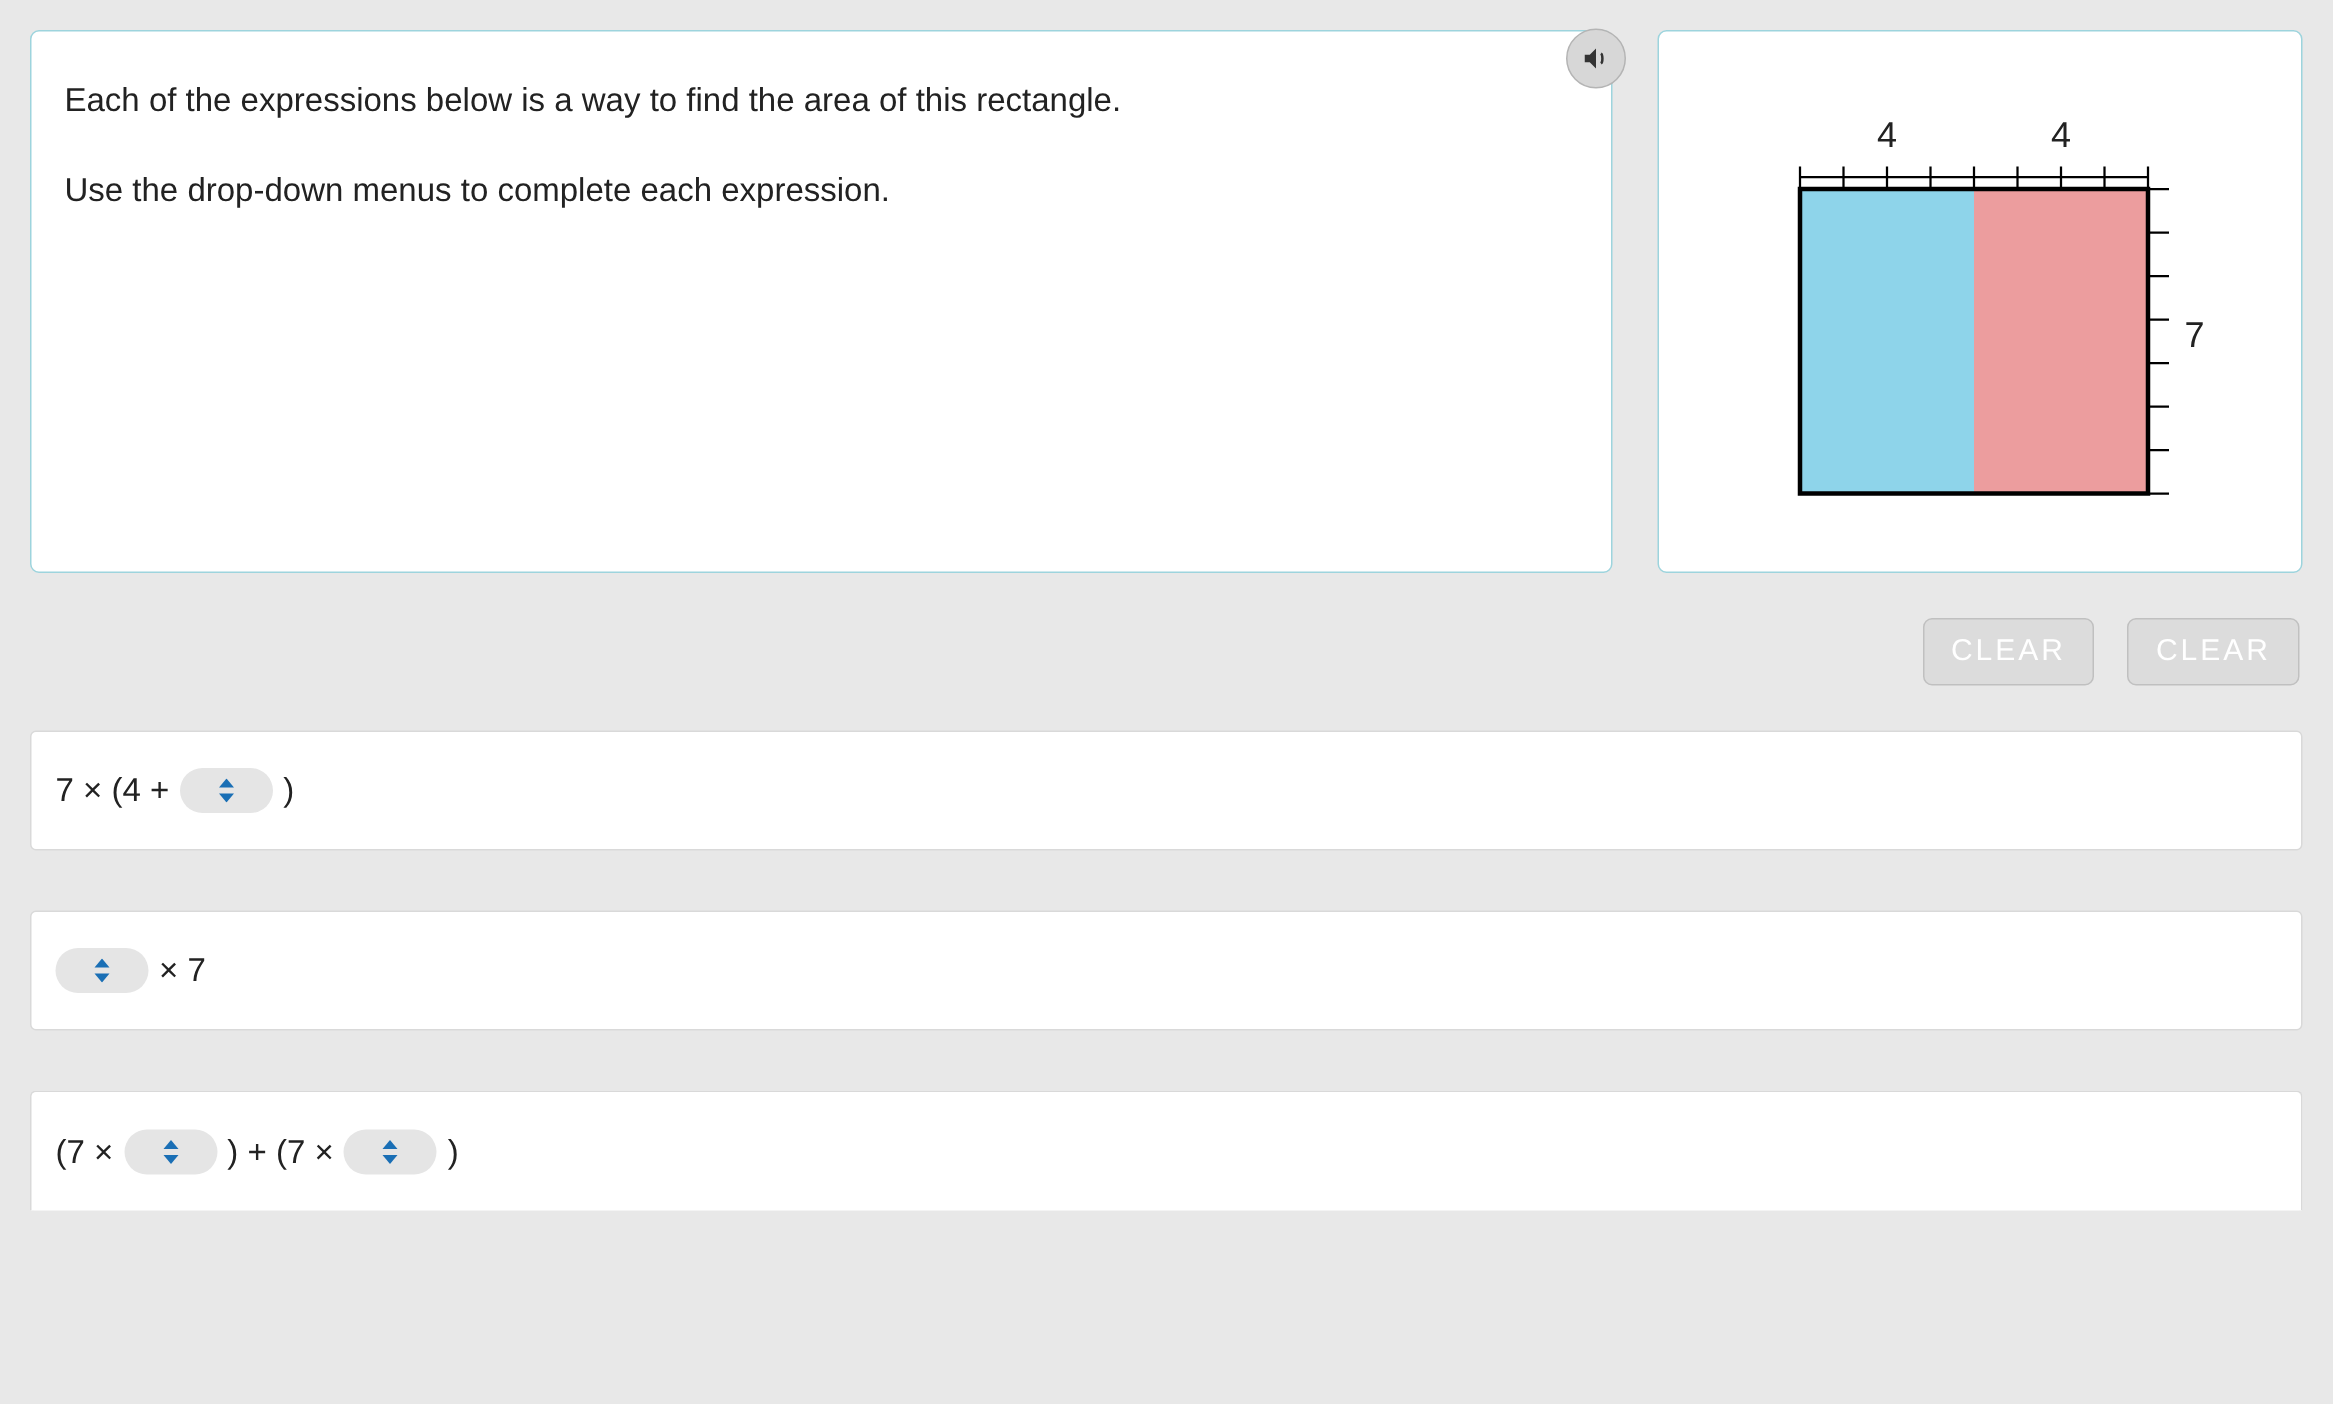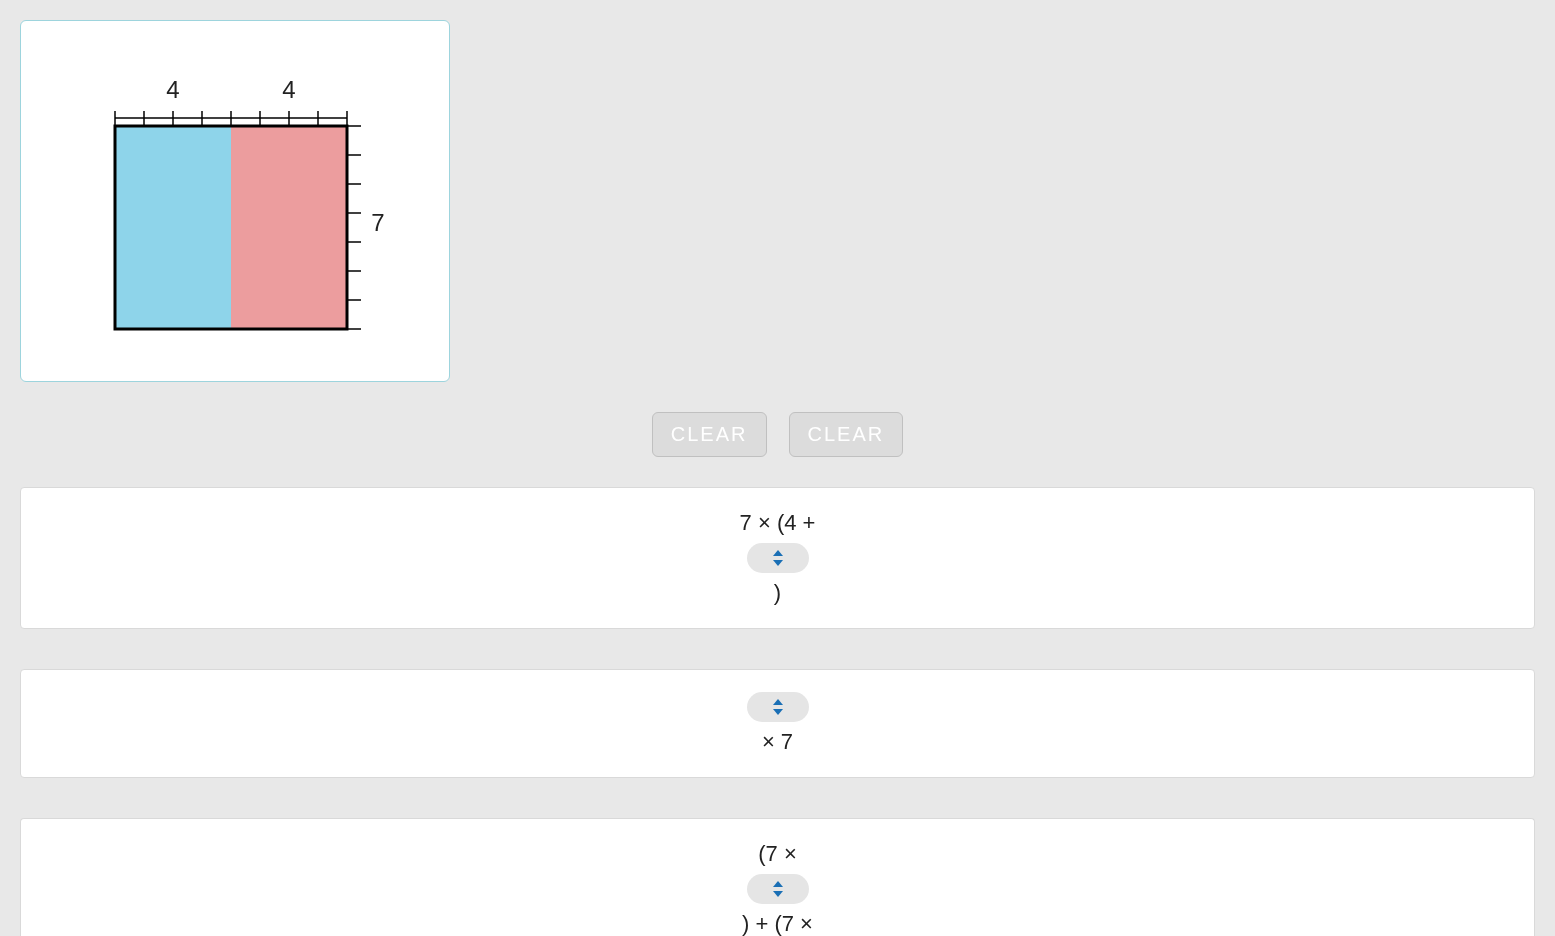--- a/index.html
+++ b/index.html
@@ -52,21 +52,21 @@
       border: 1px solid #9dd4dd;
       border-radius: 6px;
       min-height: 362px;
       display: flex;
       align-items: center;
       justify-content: center;
       padding: 20px;
     }
     .actions-row {
       display: flex;
-      justify-content: center;
+      justify-content: flex-end;
       gap: 22px;
       padding: 30px 22px 30px 22px;
     }
     .action-btn {
       background: #dcdcdc;
       border: 1px solid #c0c0c0;
       border-radius: 6px;
       padding: 10px 18px;
       font-size: 20px;
       letter-spacing: 2px;
@@ -79,39 +79,50 @@
       border: 1px solid #d9d9d9;
       border-radius: 4px;
       margin: 0 20px 40px 20px;
       padding: 22px 16px;
       font-size: 22px;
       color: #222;
       display: flex;
       align-items: center;
       gap: 7px;
       min-height: 80px;
-      flex-direction: column;
     }
     .dropdown-pill {
       display: inline-flex;
       align-items: center;
       justify-content: center;
       min-width: 62px;
       height: 30px;
       background: #e5e5e5;
       border-radius: 16px;
       cursor: pointer;
       padding: 0 10px;
     }
     .figure-wrap { position: relative; width: 310px; height: 290px; }
   </style>
 </head>
 <body>
 
 <div class="top-row">
+  <div class="prompt-panel">
+    <div class="audio-btn">
+      <svg width="20" height="20" viewBox="0 0 24 24">
+        <path fill="#333" d="M3 9v6h4l5 5V4L7 9H3z"></path>
+        <path fill="none" stroke="#333" stroke-width="2" d="M16 8c1.5 1 1.5 7 0 8"></path>
+      </svg>
+    </div>
+    <div class="prompt-text">
+      <p class="prompt-para">Each of the expressions below is a way to find the area of this rectangle.</p>
+      <p class="prompt-para">Use the drop-down menus to complete each expression.</p>
+    </div>
+  </div>
 
   <div class="figure-panel">
     <div class="figure-wrap">
       <svg width="310" height="290" viewBox="0 0 310 290">
 
         <g stroke="#000" stroke-width="1.5">
           <line x1="35" y1="55" x2="35" y2="70"></line>
           <line x1="64" y1="55" x2="64" y2="70"></line>
           <line x1="93" y1="55" x2="93" y2="70"></line>
           <line x1="122" y1="55" x2="122" y2="70"></line>

